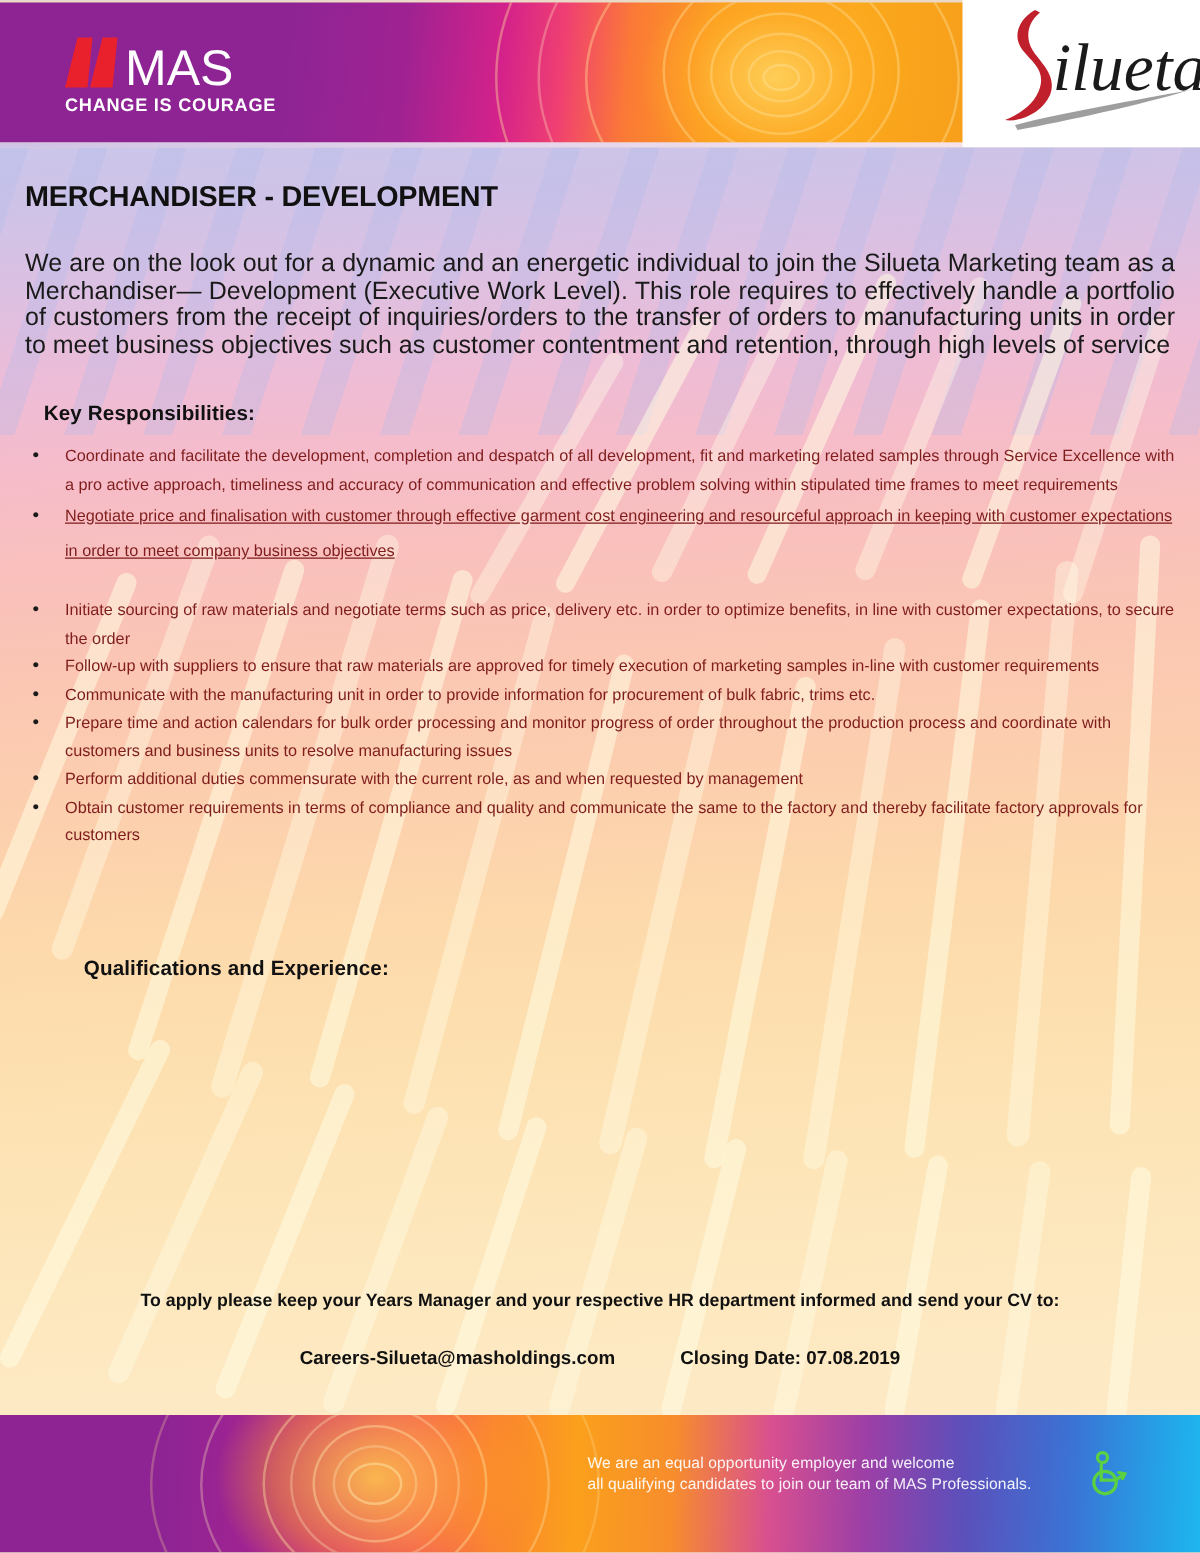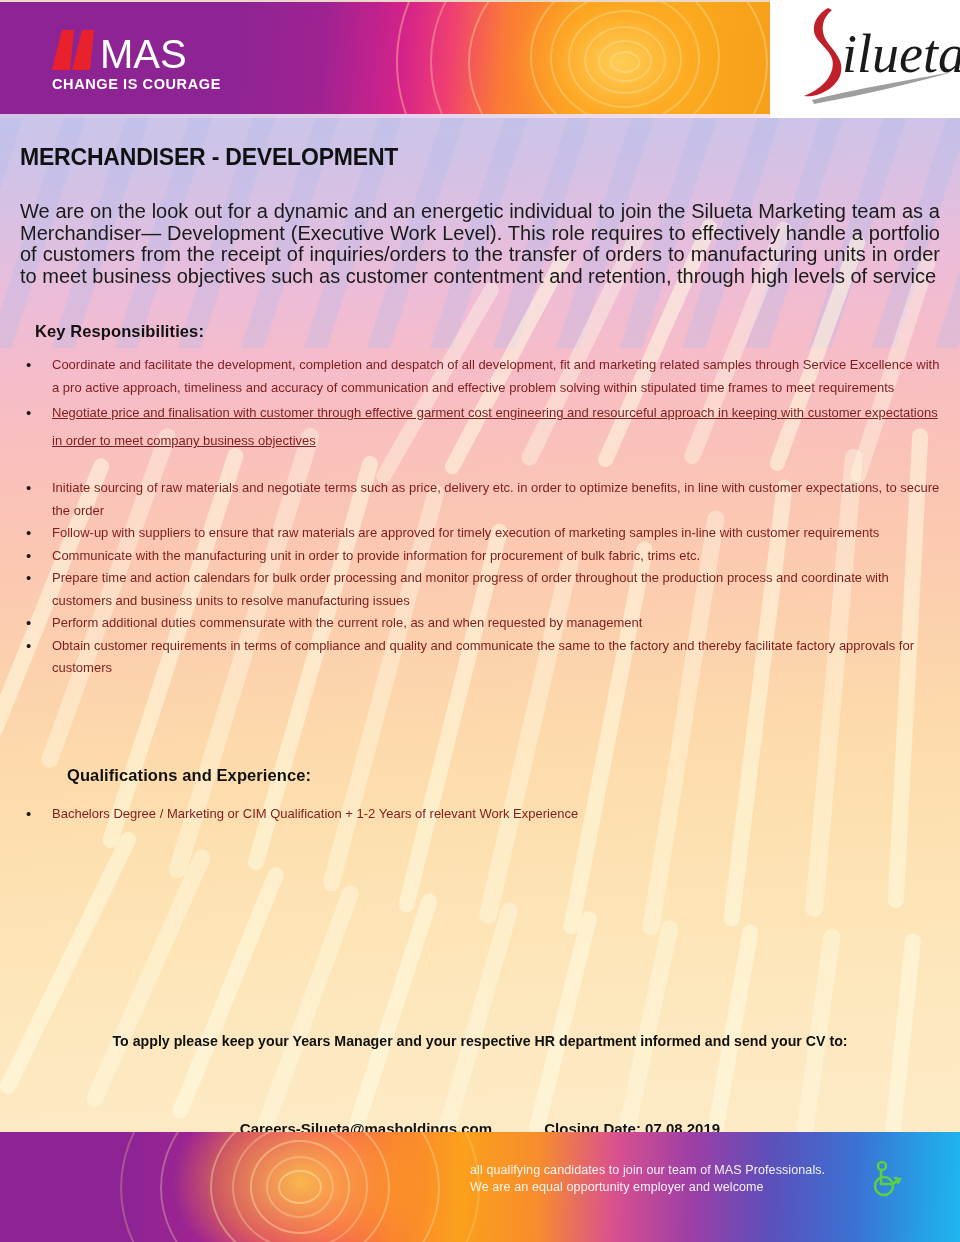--- a/index.html
+++ b/index.html
@@ -143,21 +143,21 @@
   .apply-line {
     position:absolute; left:0; top:915px; width:960px;
     text-align:center;
     font-size:14.2px; font-weight:bold; color:#111;
   }
   .contact-row {
     position:absolute; left:0; top:960px; width:960px;
     text-align:center;
     font-size:15px; font-weight:bold; color:#111;
   }
-  .contact-email { display:inline-block;margin-top:42px; }
+  .contact-email { display:inline-block; }
   .contact-date { display:inline-block; margin-left:48px; }
 </style>
 </head>
 <body>
 
 <div class="page">
 
   <div class="header">
 
     <div class="header-banner">
@@ -247,44 +247,41 @@
       <li>Initiate sourcing of raw materials and negotiate terms such as price, delivery etc. in order to optimize benefits, in line with customer expectations, to secure the order</li>
       <li>Follow-up with suppliers to ensure that raw materials are approved for timely execution of marketing samples in-line with customer requirements</li>
       <li>Communicate with the manufacturing unit in order to provide information for procurement of bulk fabric, trims etc.</li>
       <li>Prepare time and action calendars for bulk order processing and monitor progress of order throughout the production process and coordinate with customers and business units to resolve manufacturing issues</li>
       <li>Perform additional duties commensurate with the current role, as and when requested by management</li>
       <li>Obtain customer requirements in terms of compliance and quality and communicate the same to the factory and thereby facilitate factory approvals for customers</li>
     </ul>
 
     <h2 class="section-head" id="qualifications-head">Qualifications and Experience:</h2>
 
-    <ul class="bullets" id="qualifications-list">
-      <li>Bachelors Degree / Marketing or CIM Qualification + 1-2 Years of relevant Work Experience</li>
-    </ul>
 
     <p class="apply-line">To apply please keep your Years Manager and your respective HR department informed and send your CV to:</p>
 
     <div class="contact-row">
       <span class="contact-email">Careers-Silueta@masholdings.com</span>
       <span class="contact-date">Closing Date: 07.08.2019</span>
     </div>
   </div>
 
   <div class="footer">
     <div class="ripple" style="left:210px; top:-26px; width:180px; height:162px; border-color:rgba(255,230,160,.40);"></div>
     <div class="ripple b" style="left:232px; top:-8px; width:136px; height:126px;"></div>
     <div class="ripple" style="left:250px; top:8px; width:100px; height:94px; border-color:rgba(255,235,175,.40);"></div>
     <div class="ripple b" style="left:266px; top:24px; width:68px; height:62px;"></div>
     <div class="ripple" style="left:278px; top:38px; width:44px; height:34px; border-color:rgba(255,235,175,.45);"></div>
     <div class="ripple b" style="left:160px; top:-62px; width:280px; height:236px;"></div>
     <div class="ripple" style="left:120px; top:-94px; width:360px; height:300px; border-color:rgba(255,225,150,.26);"></div>
 
     <div class="footer-text">
+      <div>We are an equal opportunity employer and welcome</div>
       <div>all qualifying candidates to join our team of MAS Professionals.</div>
-      <div>We are an equal opportunity employer and welcome</div>
     </div>
 
   </div>
 
   <svg class="acc-icon" viewBox="0 0 38 38">
     <circle cx="14" cy="6" r="4" fill="none" stroke="#5bd142" stroke-width="2.6"></circle>
     <path d="M13 12 L13 24 L25 24" fill="none" stroke="#5bd142" stroke-width="2.6" stroke-linecap="round"></path>
     <circle cx="16" cy="26" r="9" fill="none" stroke="#5bd142" stroke-width="2.6"></circle>
     <path d="M25 24 L31 19" fill="none" stroke="#5bd142" stroke-width="2.6" stroke-linecap="round"></path>
     <path d="M27 18 L32 19 L30 23" fill="none" stroke="#5bd142" stroke-width="2.4" stroke-linecap="round"></path>

